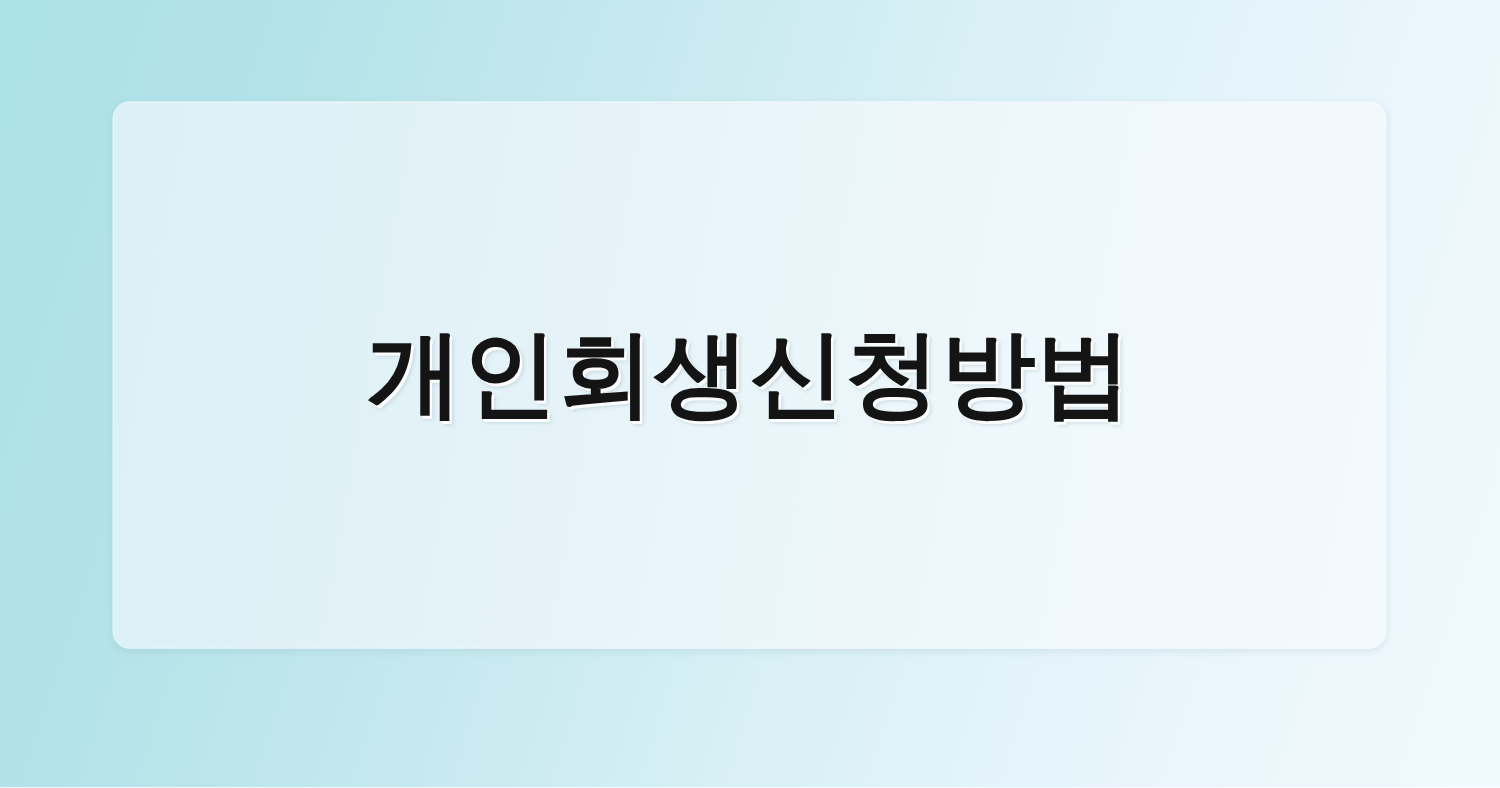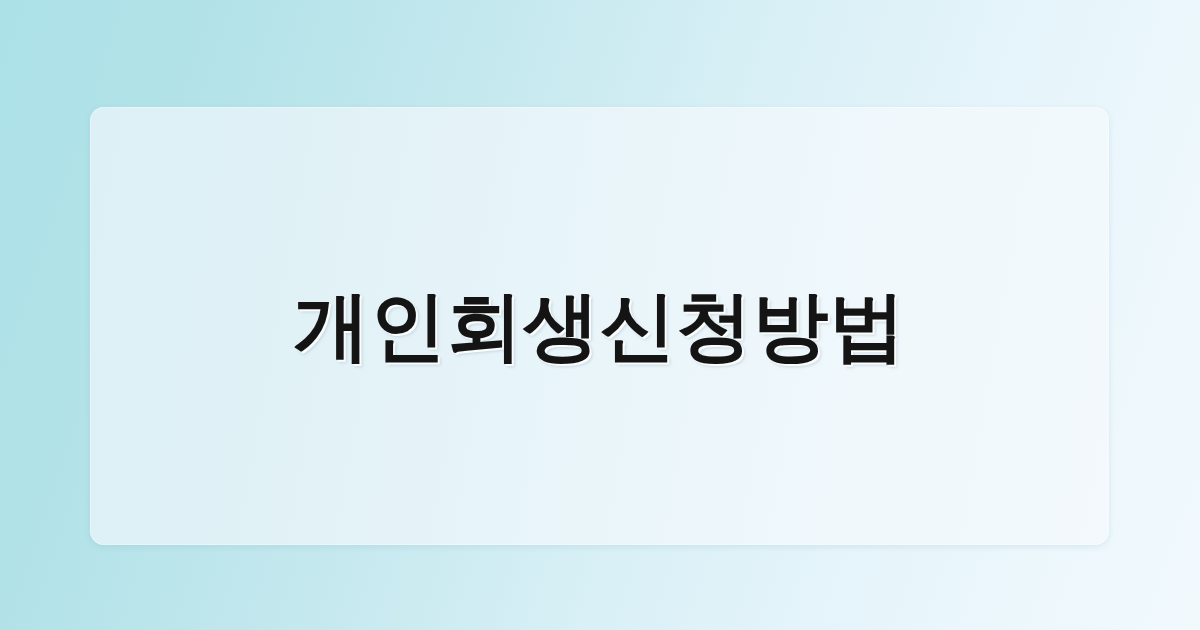--- a/index.html
+++ b/index.html
@@ -31,21 +31,21 @@
                 #f1f9fd 100%);
     display: flex;
     align-items: center;
     justify-content: center;
   }
 
   
   .title-card {
     position: absolute;
     left: 90px;
-    top: 107px;
+    top: 81px;
     width: 1019px;
     height: 438px;
     box-sizing: border-box;
     border-radius: 14px;
     background: linear-gradient(100deg,
                 #dcf0f5 0%,
                 #dff1f6 16%,
                 #e5f3f8 36%,
                 #ebf6fa 56%,
                 #f0f8fc 76%,

